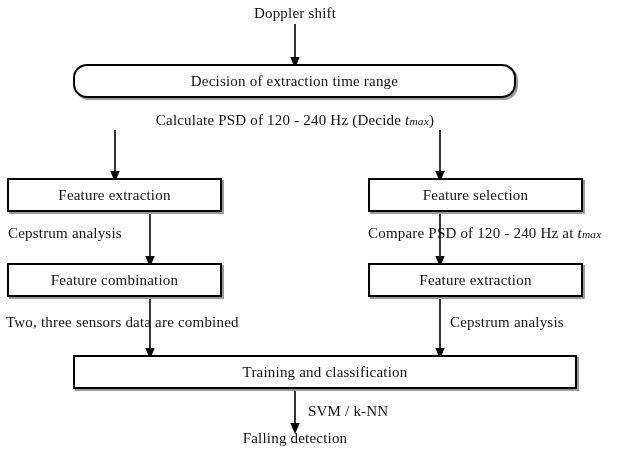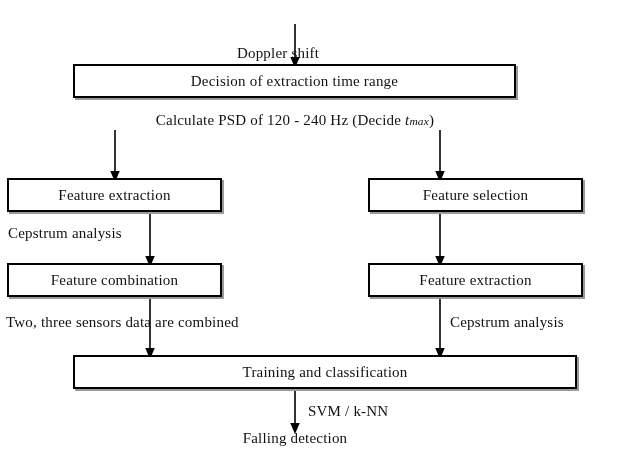--- a/index.html
+++ b/index.html
@@ -85,21 +85,21 @@
         <line x1="115" y1="130" x2="115" y2="176" class="arrow-line" marker-end="url(#arrowhead)"></line>
         <line x1="440" y1="130" x2="440" y2="176" class="arrow-line" marker-end="url(#arrowhead)"></line>
         <line x1="150" y1="213" x2="150" y2="261" class="arrow-line" marker-end="url(#arrowhead)"></line>
         <line x1="440" y1="213" x2="440" y2="261" class="arrow-line" marker-end="url(#arrowhead)"></line>
         <line x1="150" y1="298" x2="150" y2="353" class="arrow-line" marker-end="url(#arrowhead)"></line>
         <line x1="440" y1="298" x2="440" y2="353" class="arrow-line" marker-end="url(#arrowhead)"></line>
         <line x1="295" y1="391" x2="295" y2="428" class="arrow-line" marker-end="url(#arrowhead)"></line>
       </g>
   </svg>
 
-  <div class="node-box" style="left:73px; top:64px; width:443px; height:34px;">
+  <div class="node-box" style="left:73px; top:64px; width:443px; height:34px;border-radius:14px;">
     <span class="node-label">Decision of extraction time range</span>
   </div>
 
   <div class="node-box" style="left:7px; top:178px; width:215px; height:34px;">
     <span class="node-label">Feature extraction</span>
   </div>
 
   <div class="node-box" style="left:368px; top:178px; width:215px; height:34px;">
     <span class="node-label">Feature selection</span>
   </div>
@@ -109,29 +109,32 @@
   </div>
 
   <div class="node-box" style="left:368px; top:263px; width:215px; height:34px;">
     <span class="node-label">Feature extraction</span>
   </div>
 
   <div class="node-box" style="left:73px; top:355px; width:504px; height:34px;">
     <span class="node-label">Training and classification</span>
   </div>
 
-  <div class="free-label center" style="left:278px; top:6px;margin-top:40px;">Doppler shift</div>
+  <div class="free-label center" style="left:295px; top:6px;">Doppler shift</div>
 
 
   <div class="free-label center" style="left:295px; top:113px;">
     <span>Calculate PSD of 120 - 240 Hz (Decide </span><span class="sub-var"><span>t</span><span class="sub">max</span></span><span>)</span>
   </div>
 
   <div class="free-label" style="left:8px; top:226px;">Cepstrum analysis</div>
 
+  <div class="free-label" style="left:368px; top:226px;">
+    <span>Compare PSD of 120 - 240 Hz at </span><span class="sub-var"><span>t</span><span class="sub">max</span></span>
+  </div>
 
   <div class="free-label" style="left:6px; top:315px;">Two, three sensors data are combined</div>
 
   <div class="free-label" style="left:450px; top:315px;">Cepstrum analysis</div>
 
   <div class="free-label" style="left:308px; top:404px;">SVM / k-NN</div>
 
   <div class="free-label center" style="left:295px; top:431px;">Falling  detection</div>
 
 </div>

